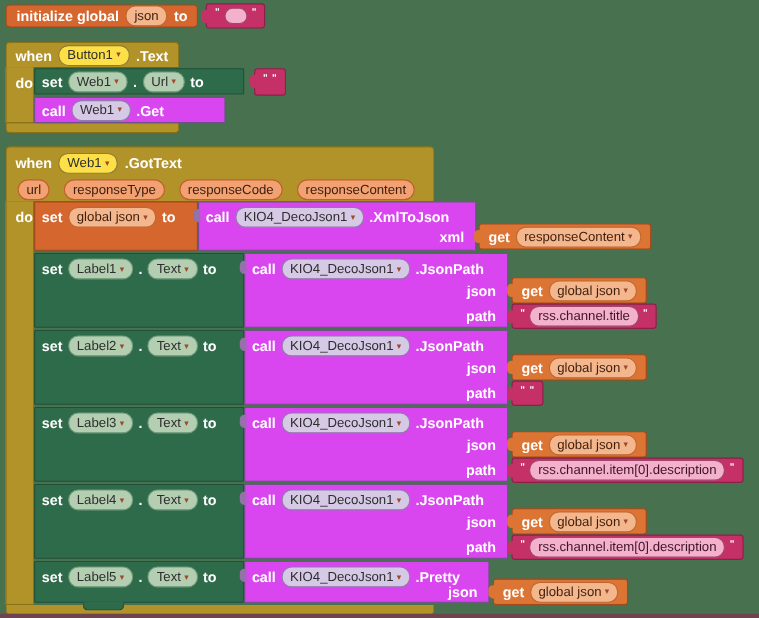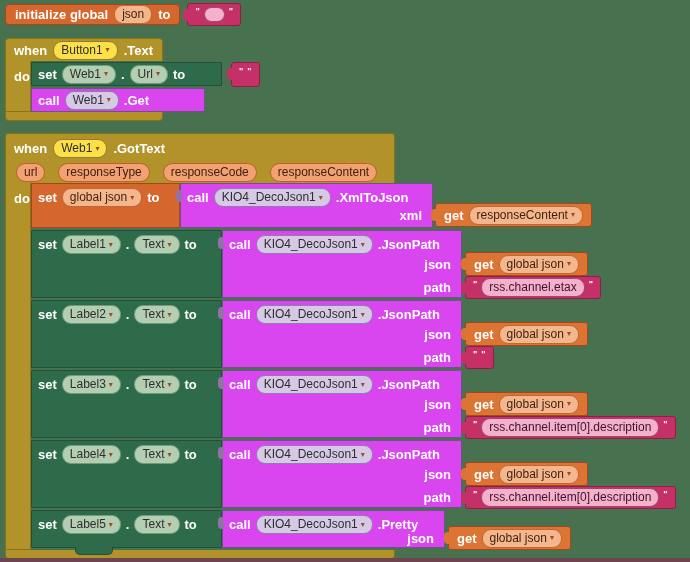--- a/index.html
+++ b/index.html
@@ -184,21 +184,21 @@
           </div>
           <div class="get val r" style="position:absolute;left:434px;top:22px;height:22px;padding:0 8px">
             <span class="kw">get</span>
             <span class="chip chip-orange">
               <span>global json</span>
               <span class="dd">▾</span>
             </span>
           </div>
           <div class="pink val r" style="position:absolute;left:434px;top:46px;height:21px;padding:0 7px;gap:4px">
             <span class="q">"</span>
-            <span class="chip chip-pink">rss.channel.etax</span>
+            <span class="chip chip-pink">rss.channel.title</span>
             <span class="q">"</span>
           </div>
         </div>
 
         <div style="position:relative;height:70px">
           <div class="green blockish" style="position:absolute;left:0;top:0;width:191px;height:68px;padding:4px 6px">
             <div class="r">
               <span class="kw">set</span>
               <span class="chip chip-green">
                 <span>Label2</span>

